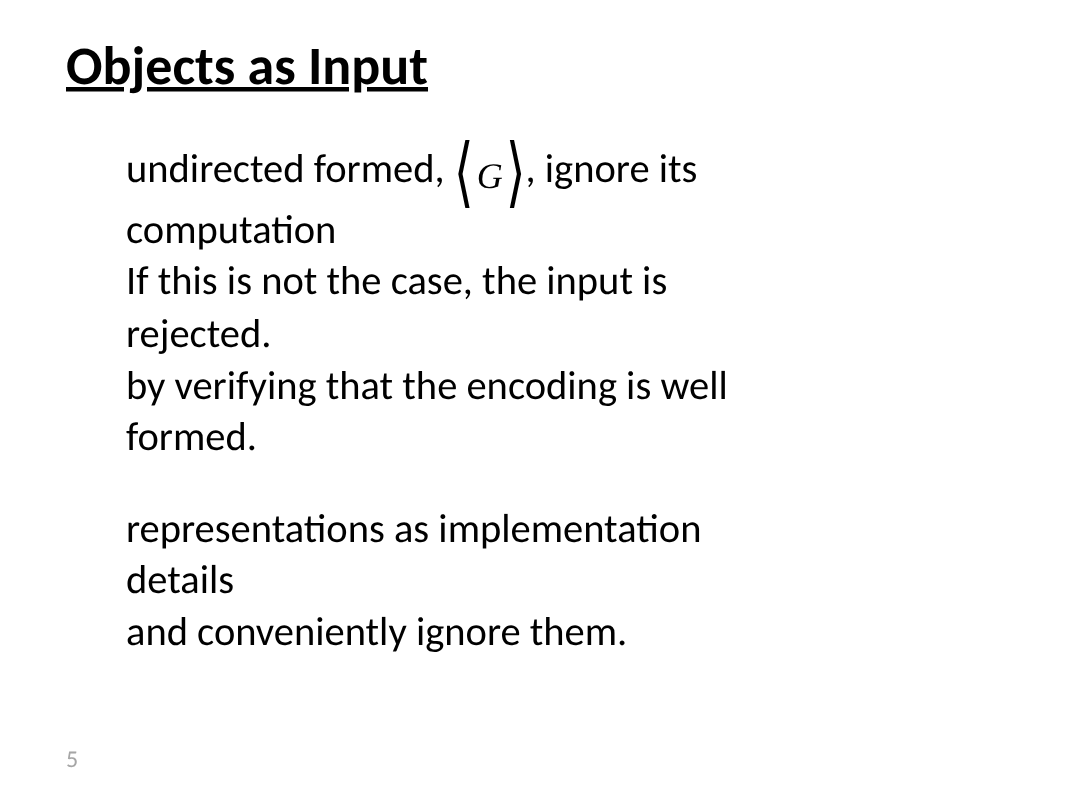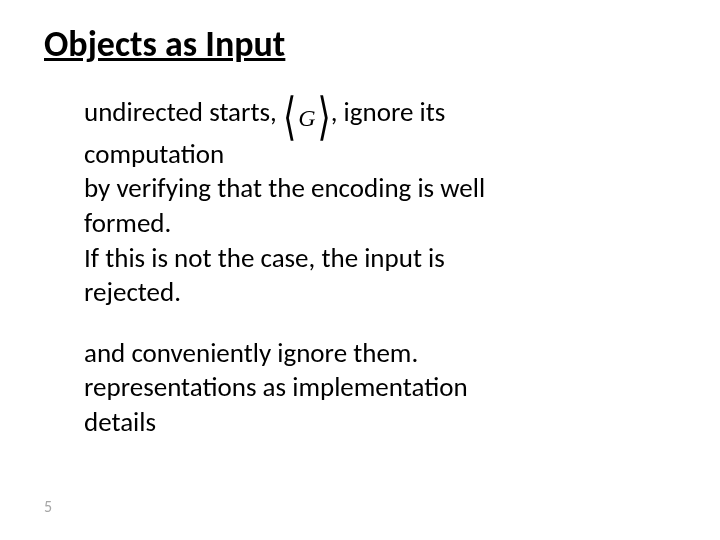--- a/index.html
+++ b/index.html
@@ -66,29 +66,29 @@
 </style>
 </head>
 <body>
 
 <div class="slide">
 
   <h1 class="title">Objects as Input</h1>
 
   <div class="para">
     <span class="cont">
-      <span>undirected starts,</span>
+      <span>undirected formed,</span>
       <span class="encoding">
         <span class="angle">⟨</span><span class="gvar">G</span><span class="angle">⟩</span>
       </span><span>, ignore its computation</span>
     </span>
+    <span class="cont">If this is not the case, the input is rejected.</span>
     <span class="cont">by verifying that the encoding is well formed.</span>
-    <span class="cont">If this is not the case, the input is rejected.</span>
   </div>
 
   <div class="para">
+    <span class="cont">representations as implementation details</span>
     <span class="cont">and conveniently ignore them.</span>
-    <span class="cont">representations as implementation details</span>
   </div>
 
   <div class="pagenum">5</div>
 
 </div>
 
 </body></html>

